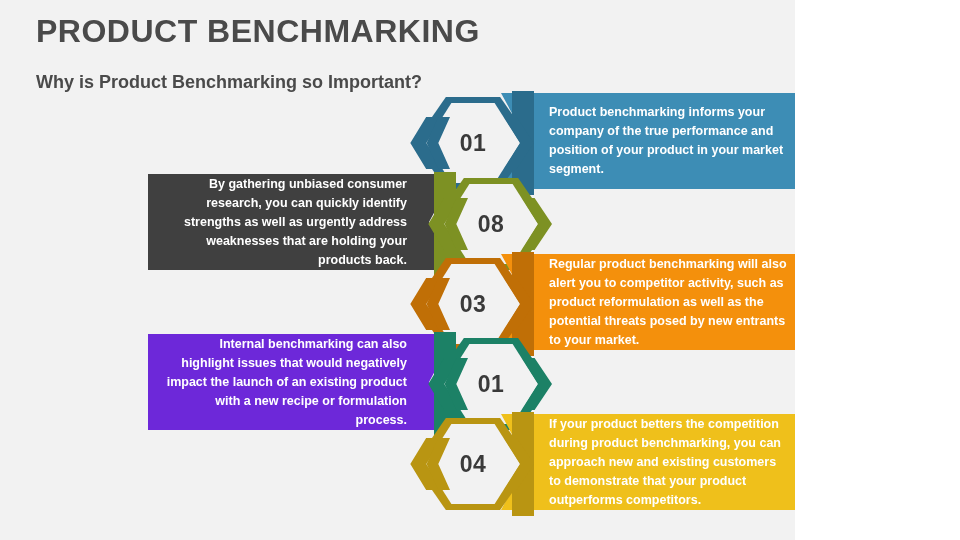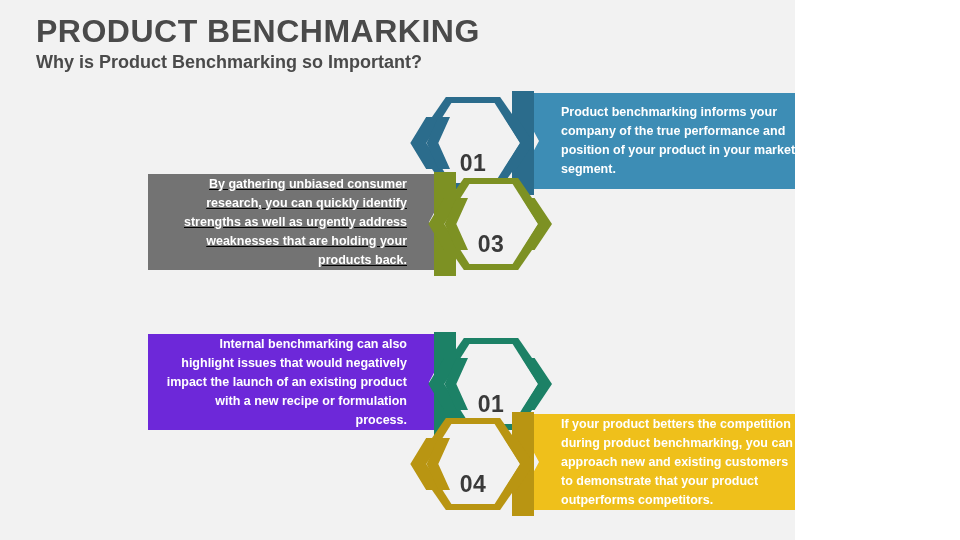--- a/index.html
+++ b/index.html
@@ -20,21 +20,21 @@
   #header { position: absolute; left: 36px; top: 14px; }
   #title {
     font-size: 32px;
     font-weight: bold;
     color: #4a4a4a;
     letter-spacing: 0.5px;
     line-height: 1.1;
     white-space: nowrap;
   }
   #subtitle {
-    margin-top: 3px;
+    margin-top: 23px;
     font-size: 18px;
     font-weight: bold;
     color: #4a4a4a;
     white-space: nowrap;
   }
 
   
   .row {
     position: absolute;
     left: 0;
@@ -47,21 +47,21 @@
     position: absolute;
     top: 0;
     width: 307px;
     height: 96px;
     box-sizing: border-box;
     display: flex;
     align-items: center;
     filter: drop-shadow(1px 2px 3px rgba(0,0,0,0.30));
   }
   .panel.right {
-    left: 513px;
+    left: 501px;
     padding: 0 18px 0 48px;
     justify-content: center;
     -webkit-clip-path: polygon(0 0, 100% 0, 100% 100%, 0 100%, 0 100%, 26px 50%, 0 0);
     clip-path: polygon(0 0, 100% 0, 100% 100%, 0 100%, 0 100%, 26px 50%, 0 0);
   }
   .panel.left {
     left: 148px;
     padding: 0 48px 0 18px;
     justify-content: flex-end;
     -webkit-clip-path: polygon(0 0, 100% 0, calc(100% - 26px) 50%, 100% 100%, 0 100%);
@@ -135,21 +135,20 @@
     position: absolute;
     left: 26px; top: 12px;
     width: 94px; height: 80px;
     display: flex;
     align-items: center;
     justify-content: center;
     font-size: 23px;
     font-weight: bold;
     color: #3a3a3a;
     letter-spacing: 0.5px;
-    margin-top: 20px;
   }
 </style>
 </head>
 <body>
 
 <div id="slide">
 
   <div id="header">
     <div id="title">PRODUCT BENCHMARKING</div>
     <div id="subtitle">Why is Product Benchmarking so Important?</div>
@@ -164,34 +163,46 @@
           <div class="tabstub" style="background: rgb(43, 108, 140); left: 112px;"></div>
           <div class="hexring" style="background: rgb(43, 108, 140);"></div>
           <div class="hexface"></div>
           <div class="chevL" style="background: rgb(43, 108, 140);"></div>
           <div class="chevL2" style="background: rgb(43, 108, 140);"></div>
           <div class="chevR" style="background: rgb(43, 108, 140);"></div>
           <div class="num">01</div>
         </div>
       </div>
       <div class="row" style="top: 174px;">
-        <div class="panel left" style="background: #737373; text-decoration: underline;">
+        <div class="panel left" style="background: #404040;">
           <div class="panel-text">By gathering unbiased consumer research, you can quickly identify strengths as well as urgently address weaknesses that are holding your products back.</div>
         </div>
         <div class="badge bleft">
           <div class="tabstub" style="background: rgb(125, 145, 35); left: 16px;"></div>
           <div class="hexring" style="background: rgb(125, 145, 35);"></div>
           <div class="hexface"></div>
           <div class="chevL" style="background: rgb(125, 145, 35);"></div>
           <div class="chevL2" style="background: rgb(125, 145, 35);"></div>
           <div class="chevR" style="background: rgb(125, 145, 35);"></div>
+          <div class="num">08</div>
+        </div>
+      </div>
+      <div class="row" style="top: 254px;">
+        <div class="panel right" style="background: rgb(244, 144, 12);">
+          <div class="panel-text">Regular product benchmarking will also alert you to competitor activity, such as product reformulation as well as the potential threats posed by new entrants to your market.</div>
+        </div>
+        <div class="badge bright">
+          <div class="tabstub" style="background: rgb(192, 111, 6); left: 112px;"></div>
+          <div class="hexring" style="background: rgb(192, 111, 6);"></div>
+          <div class="hexface"></div>
+          <div class="chevL" style="background: rgb(192, 111, 6);"></div>
+          <div class="chevL2" style="background: rgb(192, 111, 6);"></div>
+          <div class="chevR" style="background: rgb(192, 111, 6);"></div>
           <div class="num">03</div>
         </div>
-      </div>
-      <div class="row" style="top: 254px;">
       </div>
       <div class="row" style="top: 334px;">
         <div class="panel left" style="background: #6d28d9;">
           <div class="panel-text">Internal benchmarking can also highlight issues that would negatively impact the launch of an existing product with a new recipe or formulation process.</div>
         </div>
         <div class="badge bleft">
           <div class="tabstub" style="background: rgb(28, 129, 102); left: 16px;"></div>
           <div class="hexring" style="background: rgb(28, 129, 102);"></div>
           <div class="hexface"></div>
           <div class="chevL" style="background: rgb(28, 129, 102);"></div>

